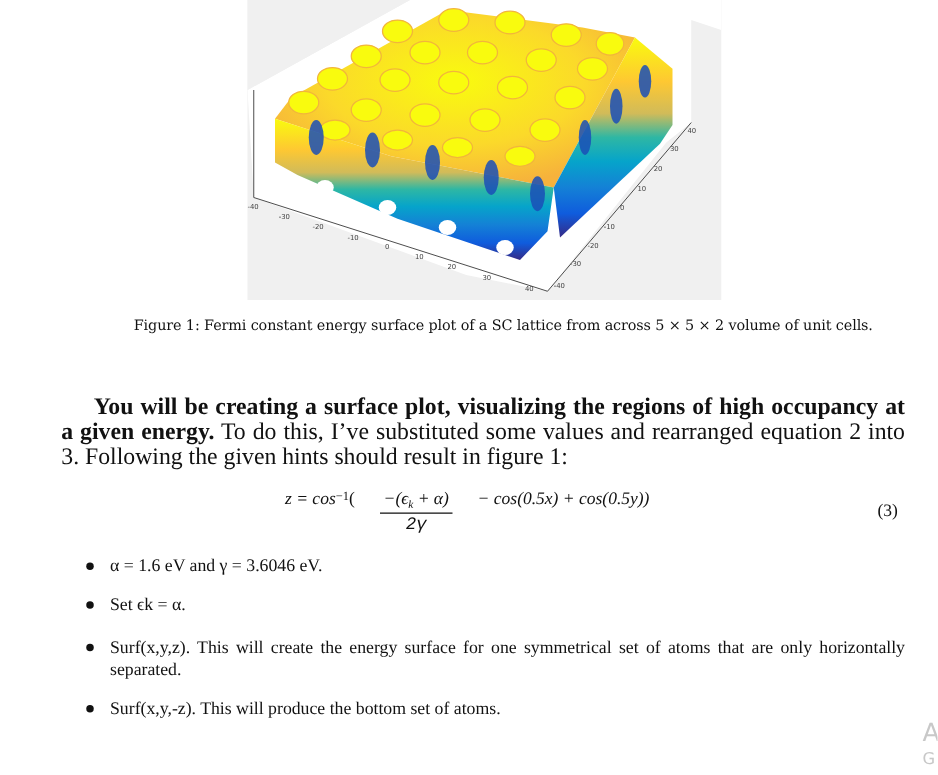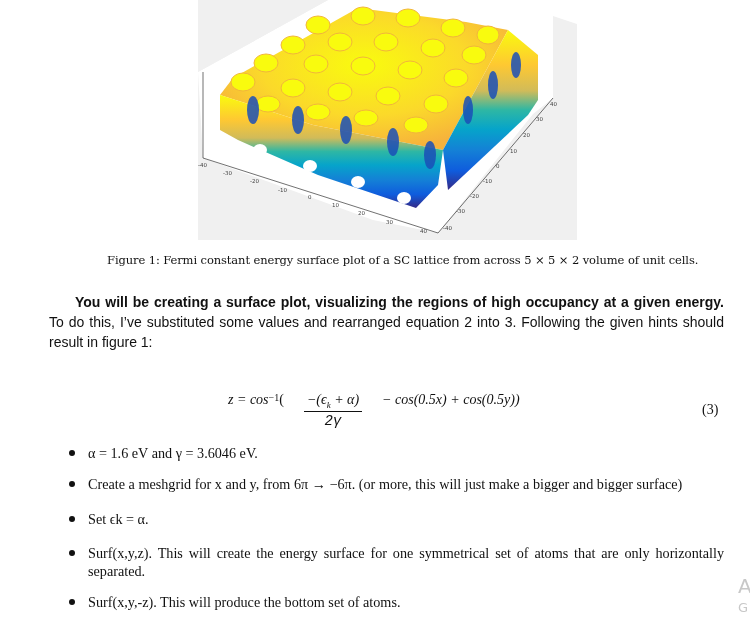--- a/index.html
+++ b/index.html
@@ -33,26 +33,26 @@
     font-size: 11.5px;
     white-space: nowrap;
     letter-spacing: -0.1px;
   }
   .caption .lbl {
     font-weight: normal;
   }
   .para {
     position: absolute;
     left: 49px;
-    top: 292px;
+    top: 316px;
     width: 675px;
-    font-size: 14px;
+    font-size: 19px;
     line-height: 20px;
     text-align: justify;
-    font-family: Liberation Sans, sans-serif;
+    font-family: Liberation Serif, serif;
   }
   .para .indent { display: inline-block; width: 26px; }
   .para b { font-weight: bold; }
   .equation {
     position: absolute;
     left: 228px;
     top: 392px;
     font-size: 14px;
     font-family: "Liberation Serif", "DejaVu Serif", serif;
     font-style: italic;
@@ -256,21 +256,20 @@
   <span class="frac">
     <span class="num"><span>−(ϵ</span><sub style="font-size:9px">k</sub><span> + α)</span></span>
     <span class="den">2γ</span>
   </span>
   <span> − cos(0.5x) + cos(0.5y))</span>
 </div>
 <div class="eq-number">(3)</div>
 
 <ul class="bullets">
   <li><span class="dot"></span><span>α = 1.6 eV and γ = 3.6046 eV.</span></li>
-  <li style="margin-bottom:17px"><span class="dot"></span><span>Create a meshgrid for x and y, from 6π → −6π. (or more, this will just make a bigger and bigger surface)</span></li>
   <li style="margin-bottom:16px"><span class="dot"></span><span>Set ϵk = α.</span></li>
   <li style=""><span class="dot"></span><span>Surf(x,y,z). This will create the energy surface for one symmetrical set of atoms that are only horizontally separated.</span></li>
   <li><span class="dot"></span><span>Surf(x,y,-z). This will produce the bottom set of atoms.</span></li>
 </ul>
 
 <div class="watermark">
   <span>A</span>
   <span class="small">G</span>
 </div>
 

